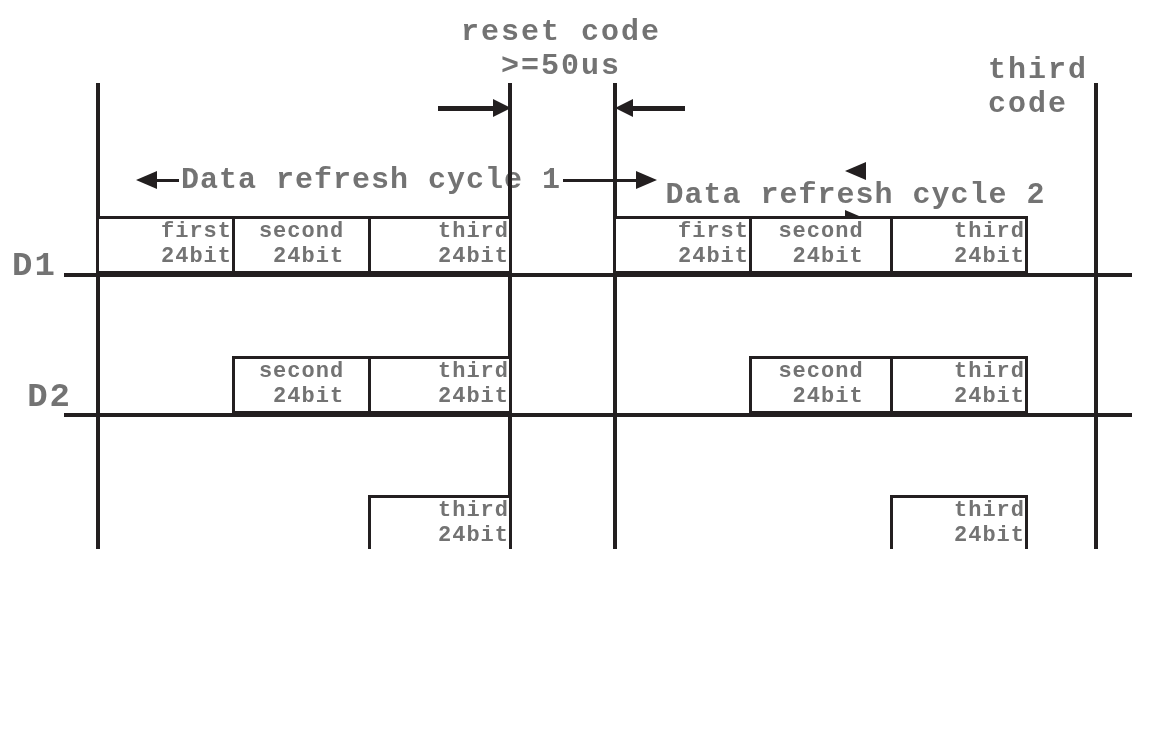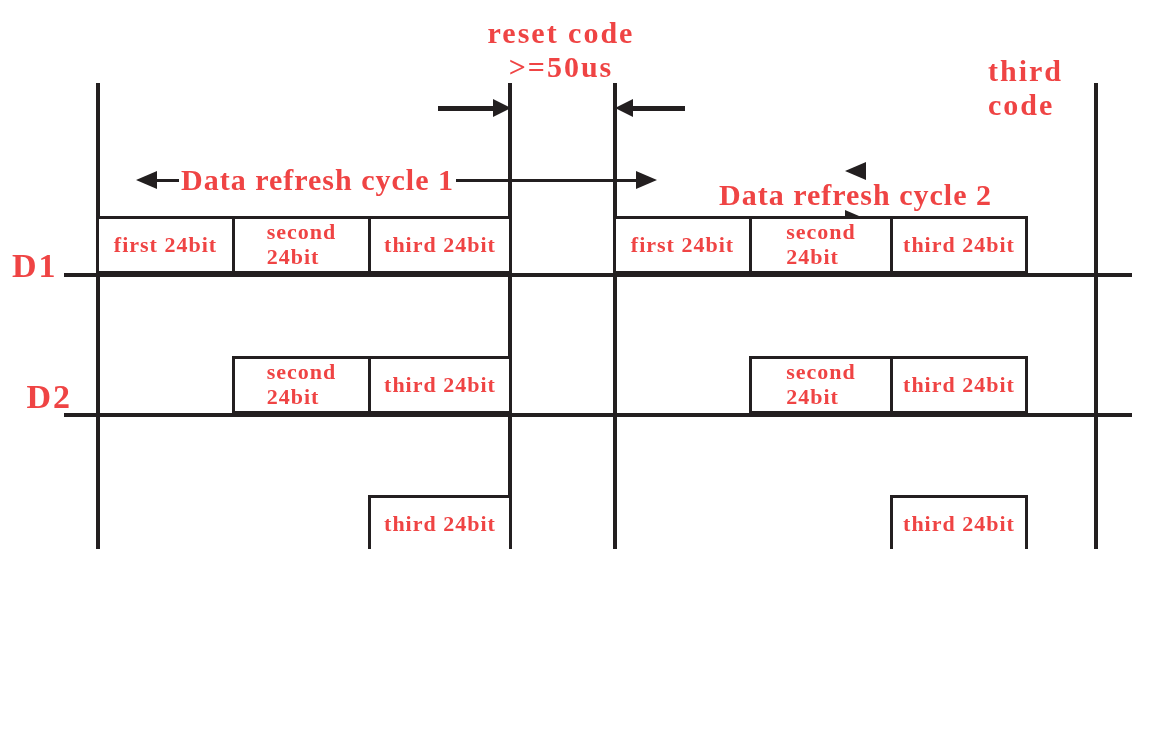--- a/index.html
+++ b/index.html
@@ -6,22 +6,22 @@
     margin: 0;
     padding: 0;
     background: #ffffff;
   }
   .canvas {
     position: relative;
     width: 1150px;
     height: 549px;
     background: #ffffff;
     overflow: hidden;
-    font-family: Liberation Serif, serif;
-    color: #ef4444;
+    font-family: Liberation Mono, monospace;
+    color: #737373;
     font-weight: bold;
   }
 
   
   .vline {
     position: absolute;
     top: 83px;
     width: 4px;
     height: 636px;
     background: #231f20;
@@ -62,21 +62,21 @@
   
   .box {
     position: absolute;
     box-sizing: border-box;
     height: 58px;
     border: 3px solid #231f20;
     background: #ffffff;
     display: flex;
     align-items: center;
     justify-content: center;
-    text-align: left;
+    text-align: right;
     font-size: 22px;
     letter-spacing: 1px;
     line-height: 1.12;
     white-space: pre-line;
   }
   .r1 { top: 216px; }
   .r2 { top: 356px; }
   .r3 { top: 495px; }
   .c1f { left: 96px;  width: 139px; }
   .c1s { left: 232px; width: 139px; }

